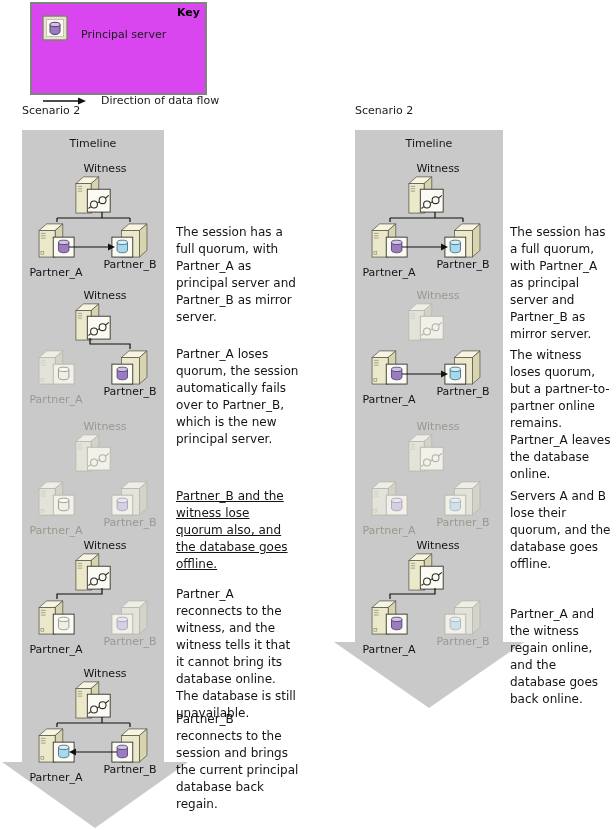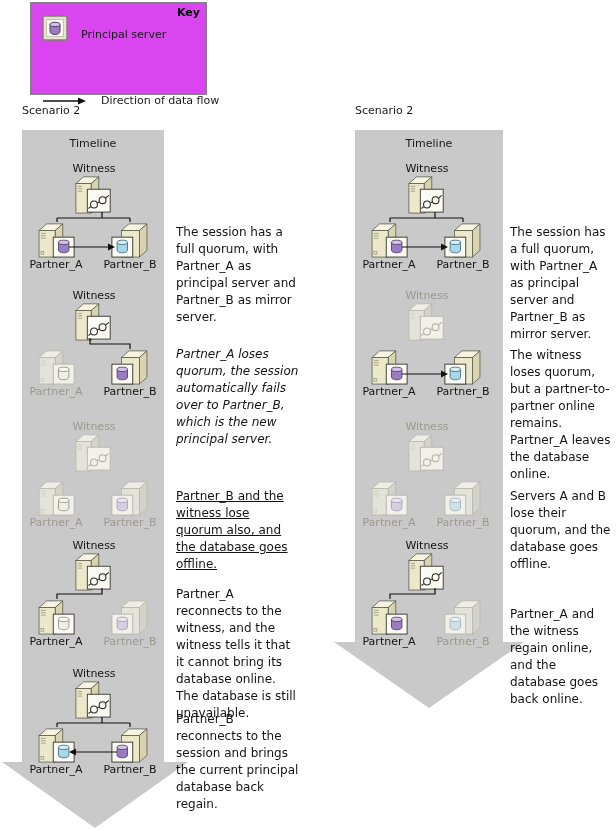--- a/index.html
+++ b/index.html
@@ -20,22 +20,22 @@
   
   .sct { position:absolute; top:104px; font-size:11px; color:#1a1a1a; white-space:nowrap; }
   .band { position:absolute; background:#c9c9c9; }
   .tri  { position:absolute; background:#c9c9c9; clip-path:polygon(0 0,100% 0,50% 100%); }
   .tl   { position:absolute; top:137px; text-align:center; font-size:11px; color:#1a1a1a; }
 
   
   .stage { position:absolute; width:142px; height:116px; }
   .nodelabel { position:absolute; font-size:11px; color:#141414; white-space:nowrap; }
   .nodelabel.gray { color:#9a998f; }
-  .wlabel { left:1px; width:142px; top:0; text-align:center; }
-  .alabel { left:-3px; width:74px; top:96px; text-align:center; }
+  .wlabel { left:12px; width:142px; top:0; text-align:center; }
+  .alabel { left:-3px; width:74px; top:104px; text-align:center; }
   .blabel { left:71px; width:74px; top:96px; text-align:center; }
   .wicon { position:absolute; left:50px; top:12px; width:44px; height:40px; }
   .aicon { position:absolute; left:14px; top:60px; width:44px; height:36px; }
   .bicon { position:absolute; left:84px; top:60px; width:44px; height:36px; }
   .wicon svg,.aicon svg,.bicon svg { display:block; }
   .links { position:absolute; left:0; top:0; width:142px; height:116px; }
   .ln { stroke:#111; stroke-width:1.2; fill:none; }
 
   .desc { position:absolute; font-size:12px; line-height:17px; color:#141414;margin-top:39px; }
 </style>
@@ -160,21 +160,21 @@
       <path d="M11.5 21.5 v8.3 c0 1.5 2.4 2.7 5.5 2.7 s5.5 -1.2 5.5 -2.7 v-8.3" fill="#9b7cc0" stroke="#4f3d68" stroke-width="0.9"></path>
             <ellipse cx="17" cy="21.5" rx="5.5" ry="2.3" fill="#d2c2e6" stroke="#4f3d68" stroke-width="0.9"></ellipse>
           </svg>
         </div>
       <svg class="links" viewBox="0 0 142 116">
           <path class="ln" d="M68 49 V55 H108 V60"></path>
         </svg>
       <div class="nodelabel alabel gray">Partner_A</div>
       <div class="nodelabel blabel ">Partner_B</div>
       </div>
-      <div class="desc" style="left: 176px; top: 307px; width: 124px; font-style: italic;">Partner_A loses quorum, the session automatically fails over to Partner_B, which is the new principal server.</div>
+      <div class="desc" style="left: 176px; top: 307px; width: 124px;">Partner_A loses quorum, the session automatically fails over to Partner_B, which is the new principal server.</div>
       <div class="stage" style="left: 22px; top: 420px;">
       <div class="nodelabel wlabel gray">Witness</div>
       <div class="wicon">
           <svg viewBox="0 0 44 42" width="44" height="40">
     <polygon points="3,10 11,3 27,3 19,10" fill="#efeee6" stroke="#b6b5ab" stroke-width="0.8"></polygon>
     <polygon points="19,10 27,3 27,34 19,41" fill="#d4d3c9" stroke="#b6b5ab" stroke-width="0.8"></polygon>
     <rect x="3" y="10" width="16" height="31" fill="#e4e3da" stroke="#b6b5ab" stroke-width="0.8"></rect>
     <path d="M5 13 H9.5 M5 15.5 H9.5 M5 18 H9.5" stroke="#c9c8be" stroke-width="0.8" fill="none"></path>
     <rect x="15" y="16" width="24" height="24" fill="#f1f0e9" stroke="#b8b7ae" stroke-width="1"></rect>
     <circle cx="22" cy="32" r="3.6" stroke="#b2b1a7" stroke-width="1.1" fill="none"></circle>

